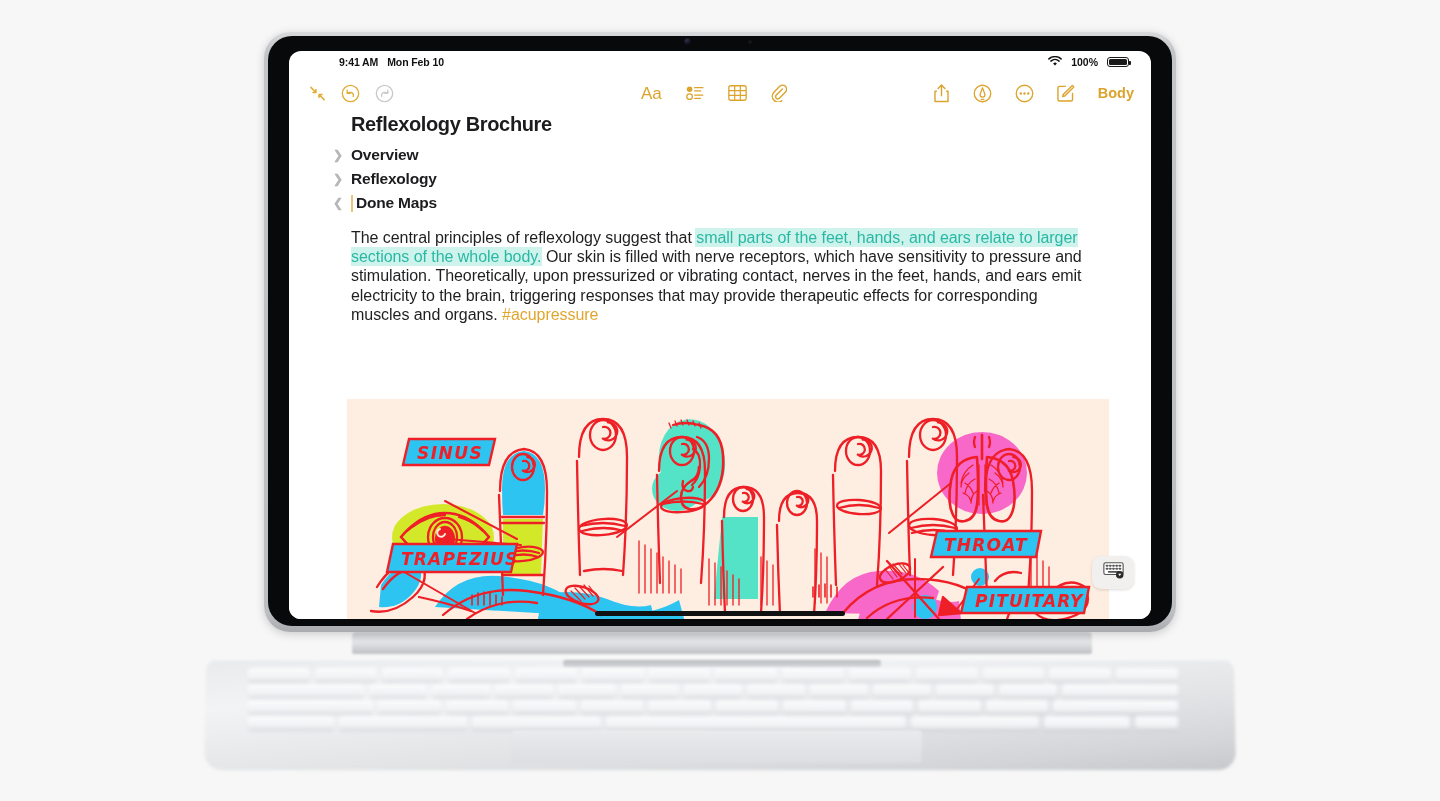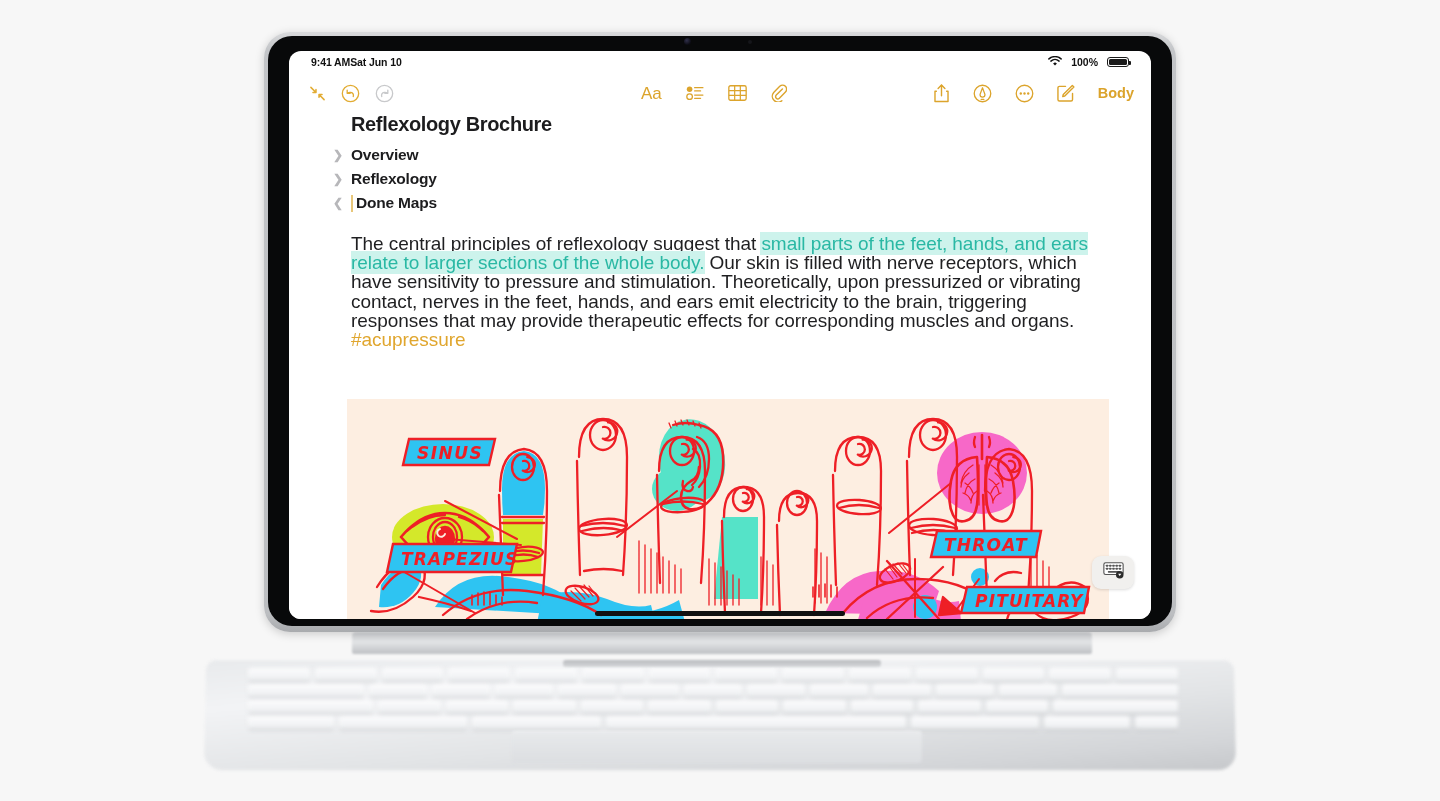--- a/index.html
+++ b/index.html
@@ -89,21 +89,21 @@
     border-top: 1px solid rgba(255,255,255,.7);
     filter: blur(1.6px);
   }
 
   
   .status-bar {
     position: absolute; left: 0; top: 0; width: 100%; height: 22px;
     display: flex; align-items: center; justify-content: space-between;
     padding: 0 22px; font-size: 10.5px; font-weight: bold; color: #111;
   }
-  .status-left { display: flex; gap: 0; align-items: flex-end; letter-spacing: -.1px; }
+  .status-left { display: flex; gap: 9px; align-items: flex-end; letter-spacing: -.1px; margin-left: 28px; }
   .status-right { display: flex; gap: 9px; align-items: center; }
   .batt {
     width: 22px; height: 10px; border: 1px solid #1a1a1a; border-radius: 3px;
     position: relative; padding: 1px;
   }
   .batt::after {
     content:''; position: absolute; right:-3px; top: 3px; width:2px; height:4px;
     background:#1a1a1a; border-radius: 0 1px 1px 0;
   }
   .batt i { display:block; height:100%; background:#1a1a1a; border-radius:1.5px; }
@@ -135,21 +135,21 @@
   }
   .section-row {
     display: flex; align-items: center; gap: 8px; margin-left: 44px;
     font-size: 15.5px; font-weight: bold; color: #1c1c1e; height: 24px;
     letter-spacing: -.2px;
   }
   .chev { color: #b7b7ba; font-size: 12px; width: 10px; display: inline-block; line-height: 1; }
   .caret-mark { display:inline-block; width:2px; height:17px; background:#e8c77a; margin-right:-5px; }
 
   .para {
-    margin: 19px 60px 0 62px; font-size: 19px; line-height: 19.2px;
+    margin: 13px 60px 0 62px; font-size: 16px; line-height: 19.2px;
     color: #1f1f21; letter-spacing: -.05px;
   }
   .hl {
     background: #cdf3ec; color: #2ab8a4;
     box-shadow: 0 0 0 1px #cdf3ec;
   }
   .tag { color: #e0a62e; }
 
   
   .illus {
@@ -238,21 +238,21 @@
   <div class="ipad-body"></div>
   <div class="ipad-screen-frame"></div>
   <div class="camera"></div>
   <div class="sensor"></div>
 
   <div class="display">
 
     <div class="status-bar">
       <div class="status-left">
         <span>9:41 AM</span>
-        <span>Sat Jun 10</span>
+        <span>Mon Feb 10</span>
       </div>
       <div class="status-right">
         <span>
           <svg width="14" height="11" viewBox="0 0 14 11">
             <path d="M7 9.6 5.1 7.4a2.9 2.9 0 0 1 3.8 0z" fill="#111"></path>
             <path d="M2.9 5.1a6.3 6.3 0 0 1 8.2 0" stroke="#111" stroke-width="1.5" fill="none" stroke-linecap="round"></path>
             <path d="M.9 2.9a9.2 9.2 0 0 1 12.2 0" stroke="#111" stroke-width="1.5" fill="none" stroke-linecap="round"></path>
           </svg>
         </span>
         <span>100%</span>

